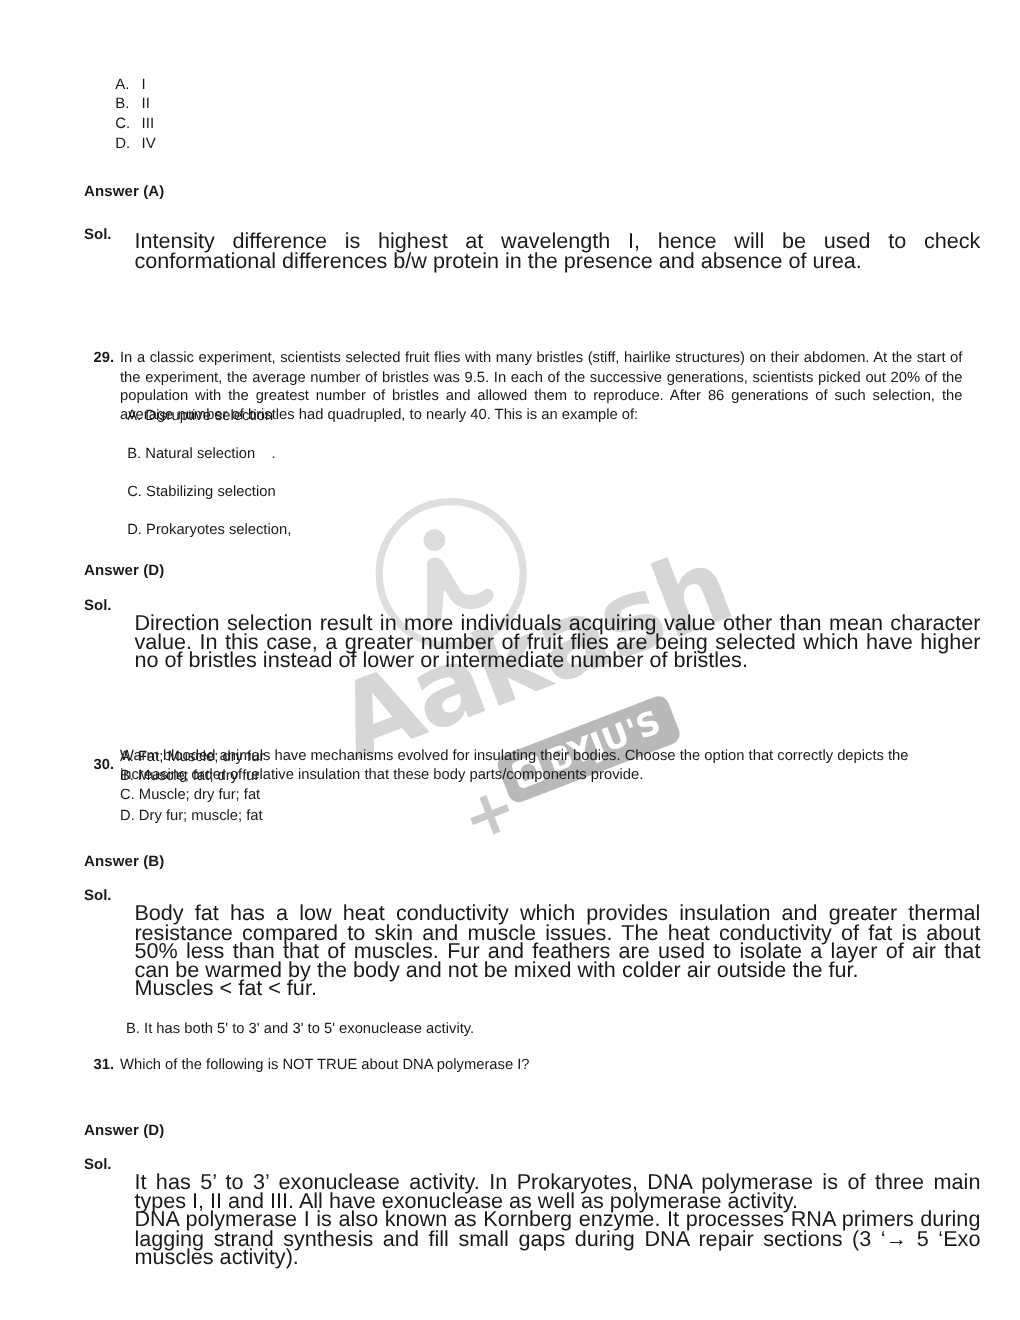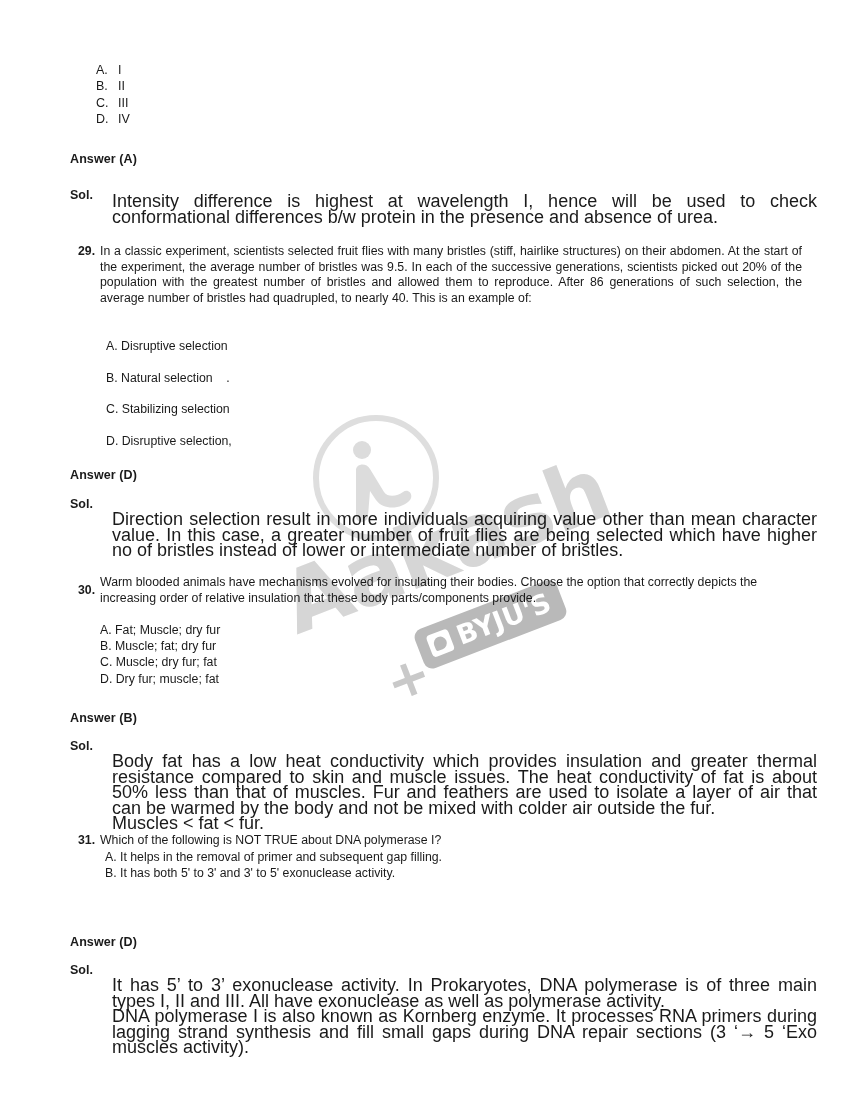--- a/index.html
+++ b/index.html
@@ -133,20 +133,21 @@
     line-height: 15.6px;
     text-align: left;
   }
 
   .qnum-row {
     left: 70px;
     width: 732px;
     display: flex;
     font-size: 12.3px;
     line-height: 15.6px;
+    margin-top: 47px;
   }
   .qnum-row .qnum {
     width: 30px;
     flex: 0 0 auto;
     font-weight: 700;
     text-align: left;
     padding-left: 8px;
     box-sizing: border-box;
   }
   .qnum-row .qtext { flex: 1 1 auto; }
@@ -203,21 +204,21 @@
   <div class="block sol-body" style="top:194px; width:705px; text-align:justify;">Intensity difference is highest at wavelength I, hence will be used to check conformational differences b/w protein in the presence and absence of urea.</div>
 
   <div class="block qnum-row" style="top:244px;">
     <span class="qnum">29.</span>
     <span class="qtext justify">In a classic experiment, scientists selected fruit flies with many bristles (stiff, hairlike structures) on their abdomen. At the start of the experiment, the average number of bristles was 9.5. In each of the successive generations, scientists picked out 20% of the population with the greatest number of bristles and allowed them to reproduce. After 86 generations of such selection, the average number of bristles had quadrupled, to nearly 40. This is an example of:</span>
   </div>
   <div class="block optlist opts-spaced" style="left:106px; top:339px;">
     <div class="opt">A. Disruptive selection</div>
     <div class="opt">B. Natural selection    .</div>
     <div class="opt">C. Stabilizing selection</div>
-    <div class="opt">D. Disruptive selection,</div>
+    <div class="opt">D. Prokaryotes selection,</div>
   </div>
   <div class="block answer-label" style="top:468px;">Answer (D)</div>
   <div class="block sol-label" style="top:497px;">Sol.</div>
   <div class="block sol-body" style="top:512px; width:705px; text-align:justify;">Direction selection result in more individuals acquiring value other than mean character value. In this case, a greater number of fruit flies are being selected which have higher no of bristles instead of lower or intermediate number of bristles.</div>
 
   <div class="block qnum-row" style="top:575px;align-items:center;">
     <span class="qnum">30.</span>
     <span class="qtext">Warm blooded animals have mechanisms evolved for insulating their bodies. Choose the option that correctly depicts the increasing order of relative insulation that these body parts/components provide.</span>
   </div>
   <div class="block optlist opts-tight" style="left:100px; top:622px;">
@@ -229,21 +230,20 @@
   <div class="block answer-label" style="top:711px;">Answer (B)</div>
   <div class="block sol-label" style="top:739px;">Sol.</div>
   <div class="block sol-body" style="top:754px; width:705px; text-align:justify; white-space:pre-line;">Body fat has a low heat conductivity which provides insulation and greater thermal resistance compared to skin and muscle issues. The heat conductivity of fat is about 50% less than that of muscles. Fur and feathers are used to isolate a layer of air that can be warmed by the body and not be mixed with colder air outside the fur.
 Muscles &lt; fat &lt; fur.</div>
 
   <div class="block qnum-row" style="top:833px;">
     <span class="qnum">31.</span>
     <span class="qtext">Which of the following is NOT TRUE about DNA polymerase I?</span>
   </div>
   <div class="block optlist opts-tight" style="left:105px; top:849px;">
-    <div class="opt">A. It helps in the removal of primer and subsequent gap filling.</div>
     <div class="opt">B. It has both 5' to 3' and 3' to 5' exonuclease activity.</div>
   </div>
   <div class="block answer-label" style="top:935px;">Answer (D)</div>
   <div class="block sol-label" style="top:963px;">Sol.</div>
   <div class="block sol-body" style="top:978px; width:705px; text-align:justify; white-space:pre-line;">It has 5’ to 3’ exonuclease activity. In Prokaryotes, DNA polymerase is of three main types I, II and III. All have exonuclease as well as polymerase activity.
 DNA polymerase I is also known as Kornberg enzyme. It processes RNA primers during lagging strand synthesis and fill small gaps during DNA repair sections (3 ‘→ 5 ‘Exo muscles activity).</div>
 
 </div>
 
 </body></html>

